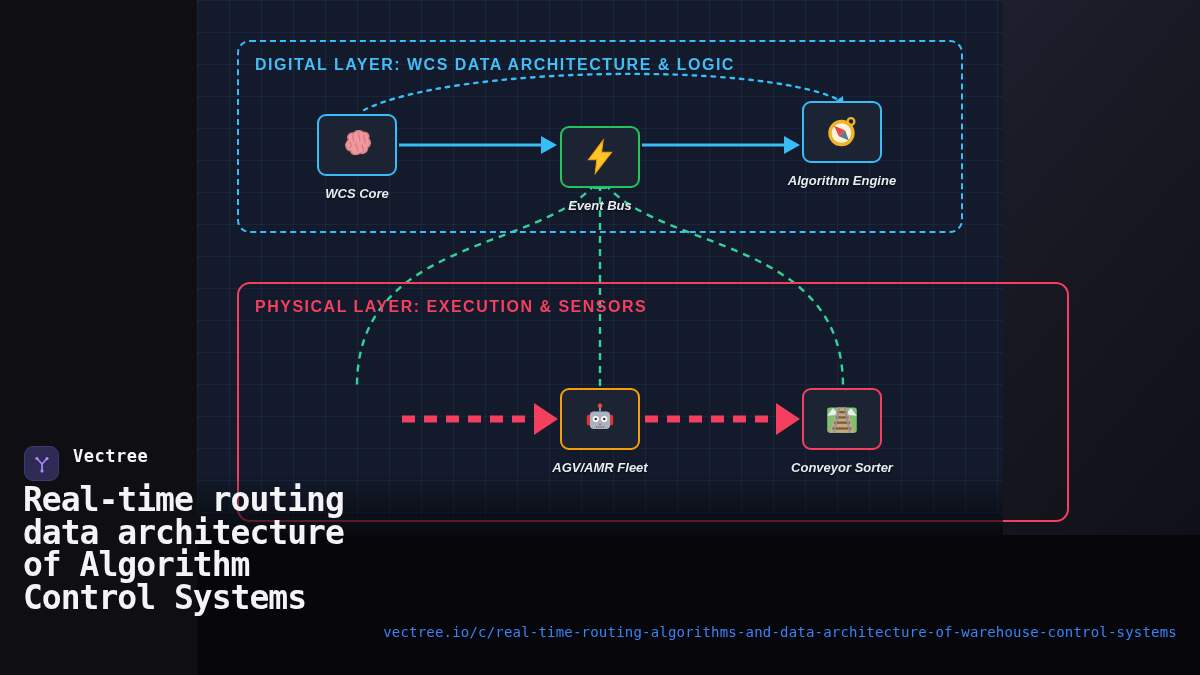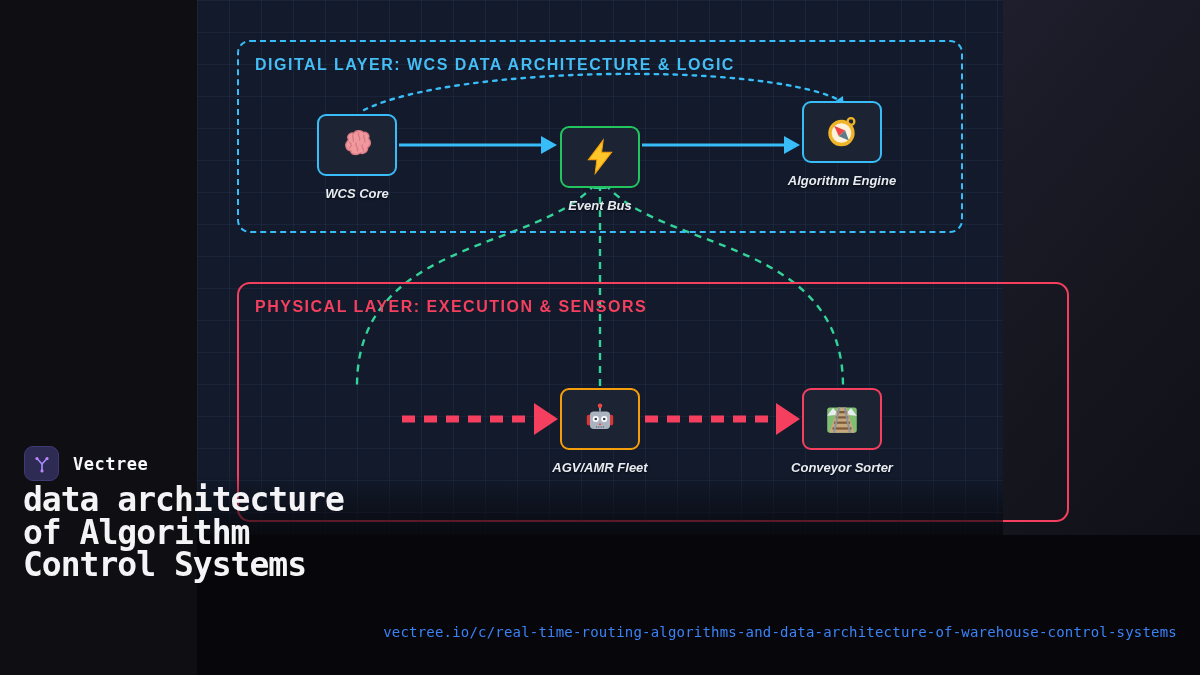--- a/index.html
+++ b/index.html
@@ -72,21 +72,21 @@
     font-style: italic;
   }
   .b-cyan  { border-color: #38bdf8; }
   .b-green { border-color: #22c55e; }
   .b-pink  { border-color: #f43f5e; }
   .b-amber { border-color: #f59e0b; }
 
   .node-icon { width: 38px; height: 38px; }
 
   
-  .brand { position: absolute; left: 24px; top: 446px; display: flex; align-items: center; }
+  .brand { position: absolute; left: 24px; top: 446px; display: flex; }
   .brand-logo {
     width: 35px; height: 35px; border-radius: 9px;
     background: #2d2a54; border: 1px solid #3e3a75;
     display: flex; align-items: center; justify-content: center;
   }
   .brand-name {
     margin-left: 14px; color: #f7f8fa;
     font-size: 17px; font-weight: bold; letter-spacing: 0.5px;
     font-family: "DejaVu Sans Mono", monospace;
   }
@@ -238,18 +238,19 @@
       </g>
       <circle cx="6.5" cy="6" r="1.7" fill="#c084fc"></circle>
       <circle cx="17.5" cy="6" r="1.7" fill="#c084fc"></circle>
       <circle cx="12" cy="19.5" r="1.7" fill="#c084fc"></circle>
     </svg>
   </div>
   <div class="brand-name">Vectree</div>
 </div>
 
 <div class="main-title">
+  <div>Real-time routing</div>
   <div>data architecture</div>
   <div>of Algorithm</div>
   <div>Control Systems</div>
 </div>
 
 <div class="url">vectree.io/c/real-time-routing-algorithms-and-data-architecture-of-warehouse-control-systems</div>
 
 </body></html>

